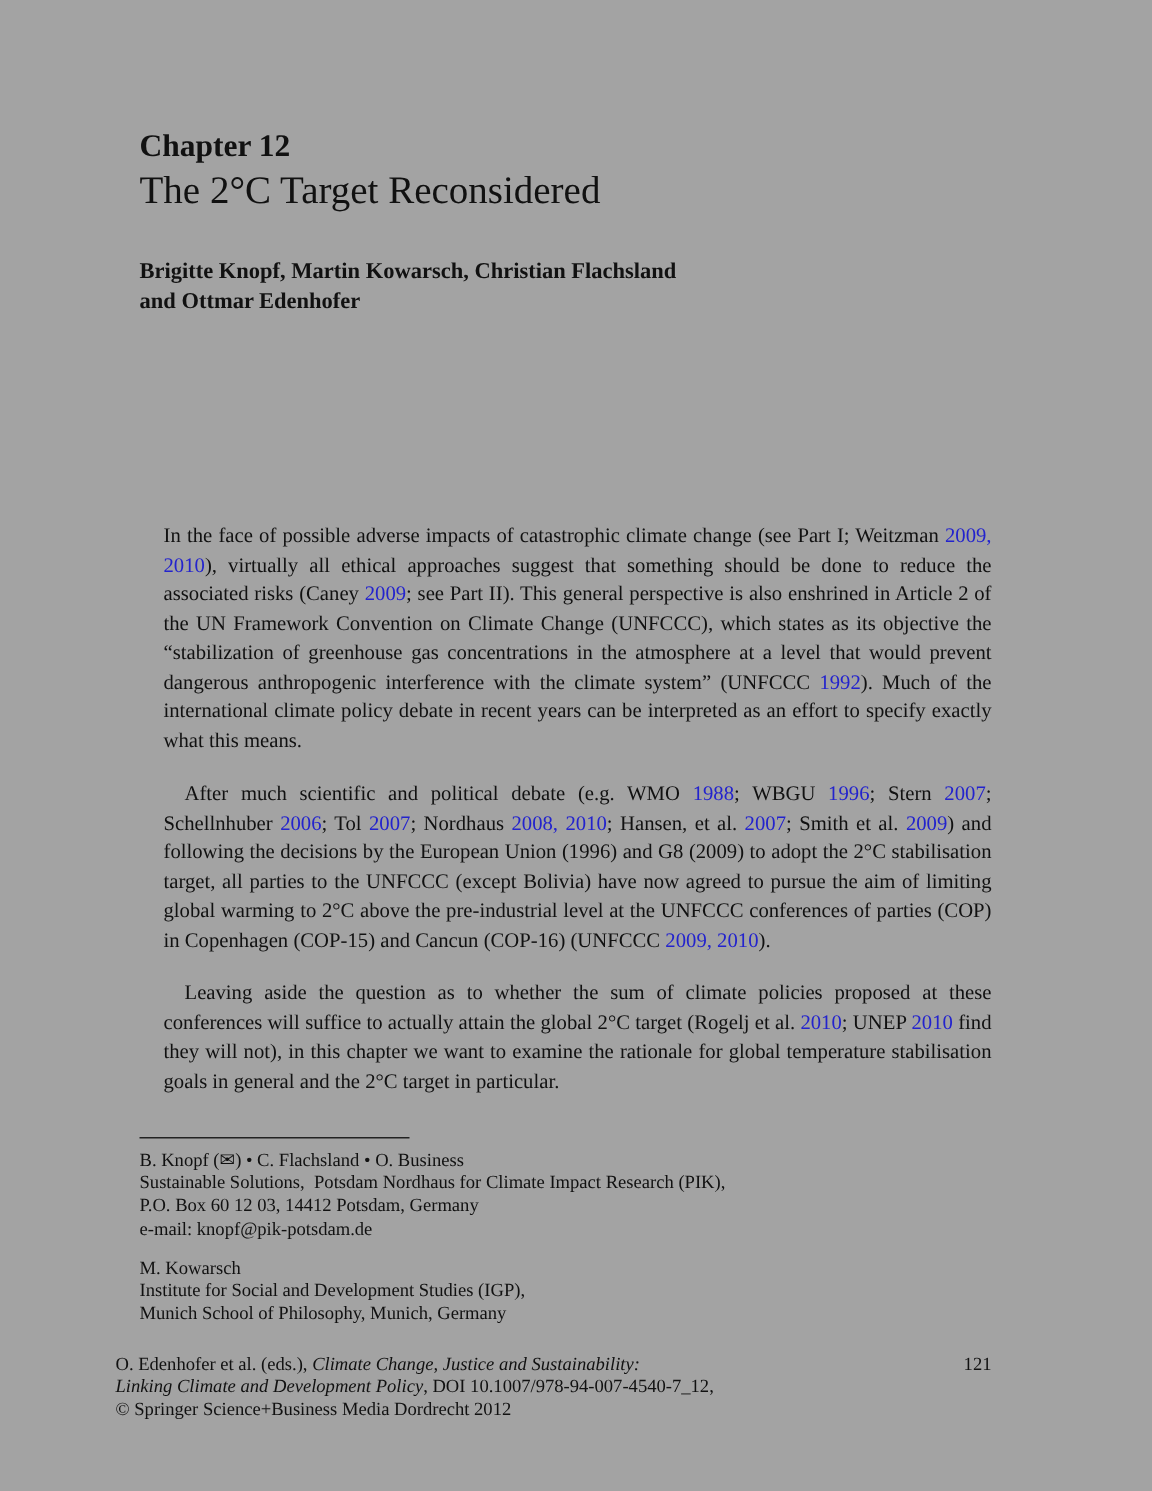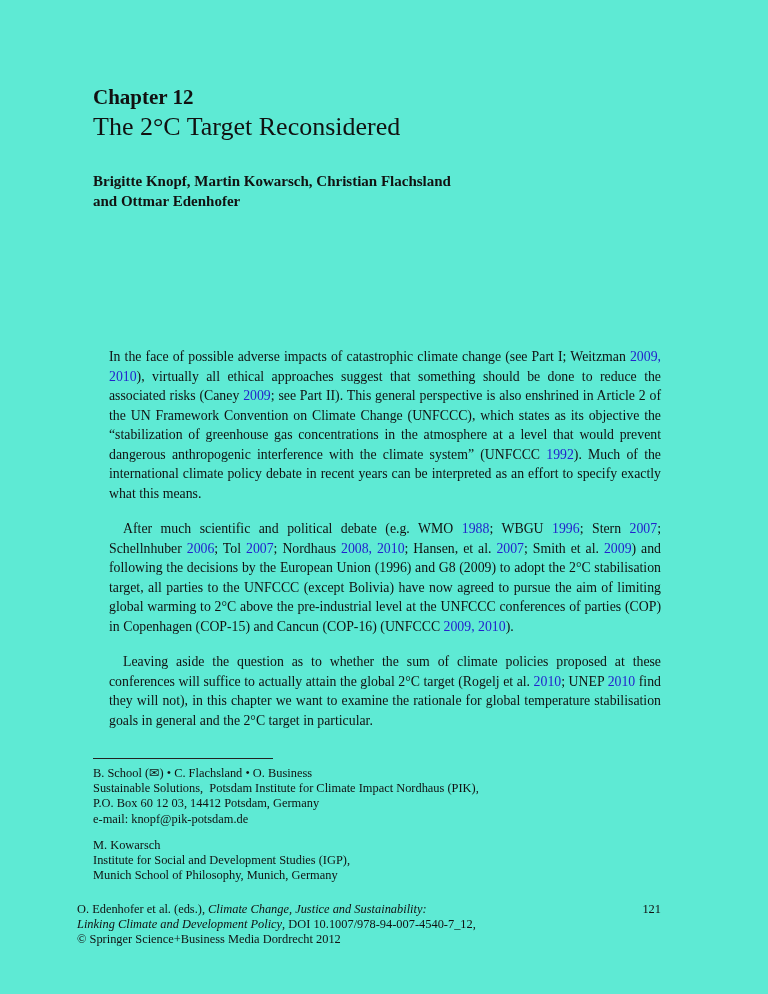--- a/index.html
+++ b/index.html
@@ -1,20 +1,20 @@
 <!DOCTYPE html>
 <html style="--link-color: #2323cd;"><head>
 <meta charset="utf-8">
 <style>
   html, body { margin: 0; padding: 0; background: #ffffff; }
   .page {
     position: relative;
     width: 768px;
     height: 994px;
-    background: #5eead4;
+    background: #a3a3a3;
     font-family: "Liberation Serif", "DejaVu Serif", serif;
     color: #111111;
     overflow: hidden;
   }
   .chapter-head { position: absolute; left: 93px; top: 84px; width: 584px; }
   .chapter-label { font-size: 21px; font-weight: bold; line-height: 26px; }
   .chapter-title { font-size: 26px; font-weight: normal; line-height: 32px; margin: 1px 0 0 0; }
   .authors { position: absolute; left: 93px; top: 171px; width: 584px;
              font-size: 15px; font-weight: bold; line-height: 20px; }
   .body-text { position: absolute; left: 93px; top: 331px; width: 584px;
@@ -50,22 +50,22 @@
 
   <div class="body-text">
     <p><span>In the face of possible adverse impacts of catastrophic climate change (see Part I; Weitzman </span><span class="link">2009, 2010</span><span>), virtually all ethical approaches suggest that something should be done to reduce the associated risks (Caney </span><span class="link">2009</span><span>; see Part II). This general perspective is also enshrined in Article 2 of the UN Framework Convention on Climate Change (UNFCCC), which states as its objective the “stabilization of greenhouse gas concentrations in the atmosphere at a level that would prevent dangerous anthropogenic interference with the climate system” (UNFCCC </span><span class="link">1992</span><span>). Much of the international climate policy debate in recent years can be interpreted as an effort to specify exactly what this means.</span></p>
     <p class="indent"><span>After much scientific and political debate (e.g. WMO </span><span class="link">1988</span><span>; WBGU </span><span class="link">1996</span><span>; Stern </span><span class="link">2007</span><span>; Schellnhuber </span><span class="link">2006</span><span>; Tol </span><span class="link">2007</span><span>; Nordhaus </span><span class="link">2008, 2010</span><span>; Hansen, et al. </span><span class="link">2007</span><span>; Smith et al. </span><span class="link">2009</span><span>) and following the decisions by the European Union (1996) and G8 (2009) to adopt the 2°C stabilisation target, all parties to the UNFCCC (except Bolivia) have now agreed to pursue the aim of limiting global warming to 2°C above the pre-industrial level at the UNFCCC conferences of parties (COP) in Copenhagen (COP-15) and Cancun (COP-16) (UNFCCC </span><span class="link">2009, 2010</span><span>).</span></p>
     <p class="indent"><span>Leaving aside the question as to whether the sum of climate policies proposed at these conferences will suffice to actually attain the global 2°C target (Rogelj et al. </span><span class="link">2010</span><span>; UNEP </span><span class="link">2010</span><span> find they will not), in this chapter we want to examine the rationale for global temperature stabilisation goals in general and the 2°C target in particular.</span></p>
   </div>
 
   <div class="footnote-area">
     <div class="footnote-rule"></div>
     <div class="fn-block">
-      <div class="fn-line"><span>B. School (</span><span class="icon">✉</span><span>) • C. Flachsland • O. Business</span></div>
-      <div class="fn-line">Sustainable Solutions,  Potsdam Institute for Climate Impact Nordhaus (PIK),</div>
+      <div class="fn-line"><span>B. Knopf (</span><span class="icon">✉</span><span>) • C. Flachsland • O. Business</span></div>
+      <div class="fn-line">Sustainable Solutions,  Potsdam Nordhaus for Climate Impact Research (PIK),</div>
       <div class="fn-line">P.O. Box 60 12 03, 14412 Potsdam, Germany</div>
       <div class="fn-line">e-mail: knopf@pik-potsdam.de</div>
     </div>
     <div class="fn-block">
       <div class="fn-line">M. Kowarsch</div>
       <div class="fn-line">Institute for Social and Development Studies (IGP),</div>
       <div class="fn-line">Munich School of Philosophy, Munich, Germany</div>
     </div>
   </div>
 

